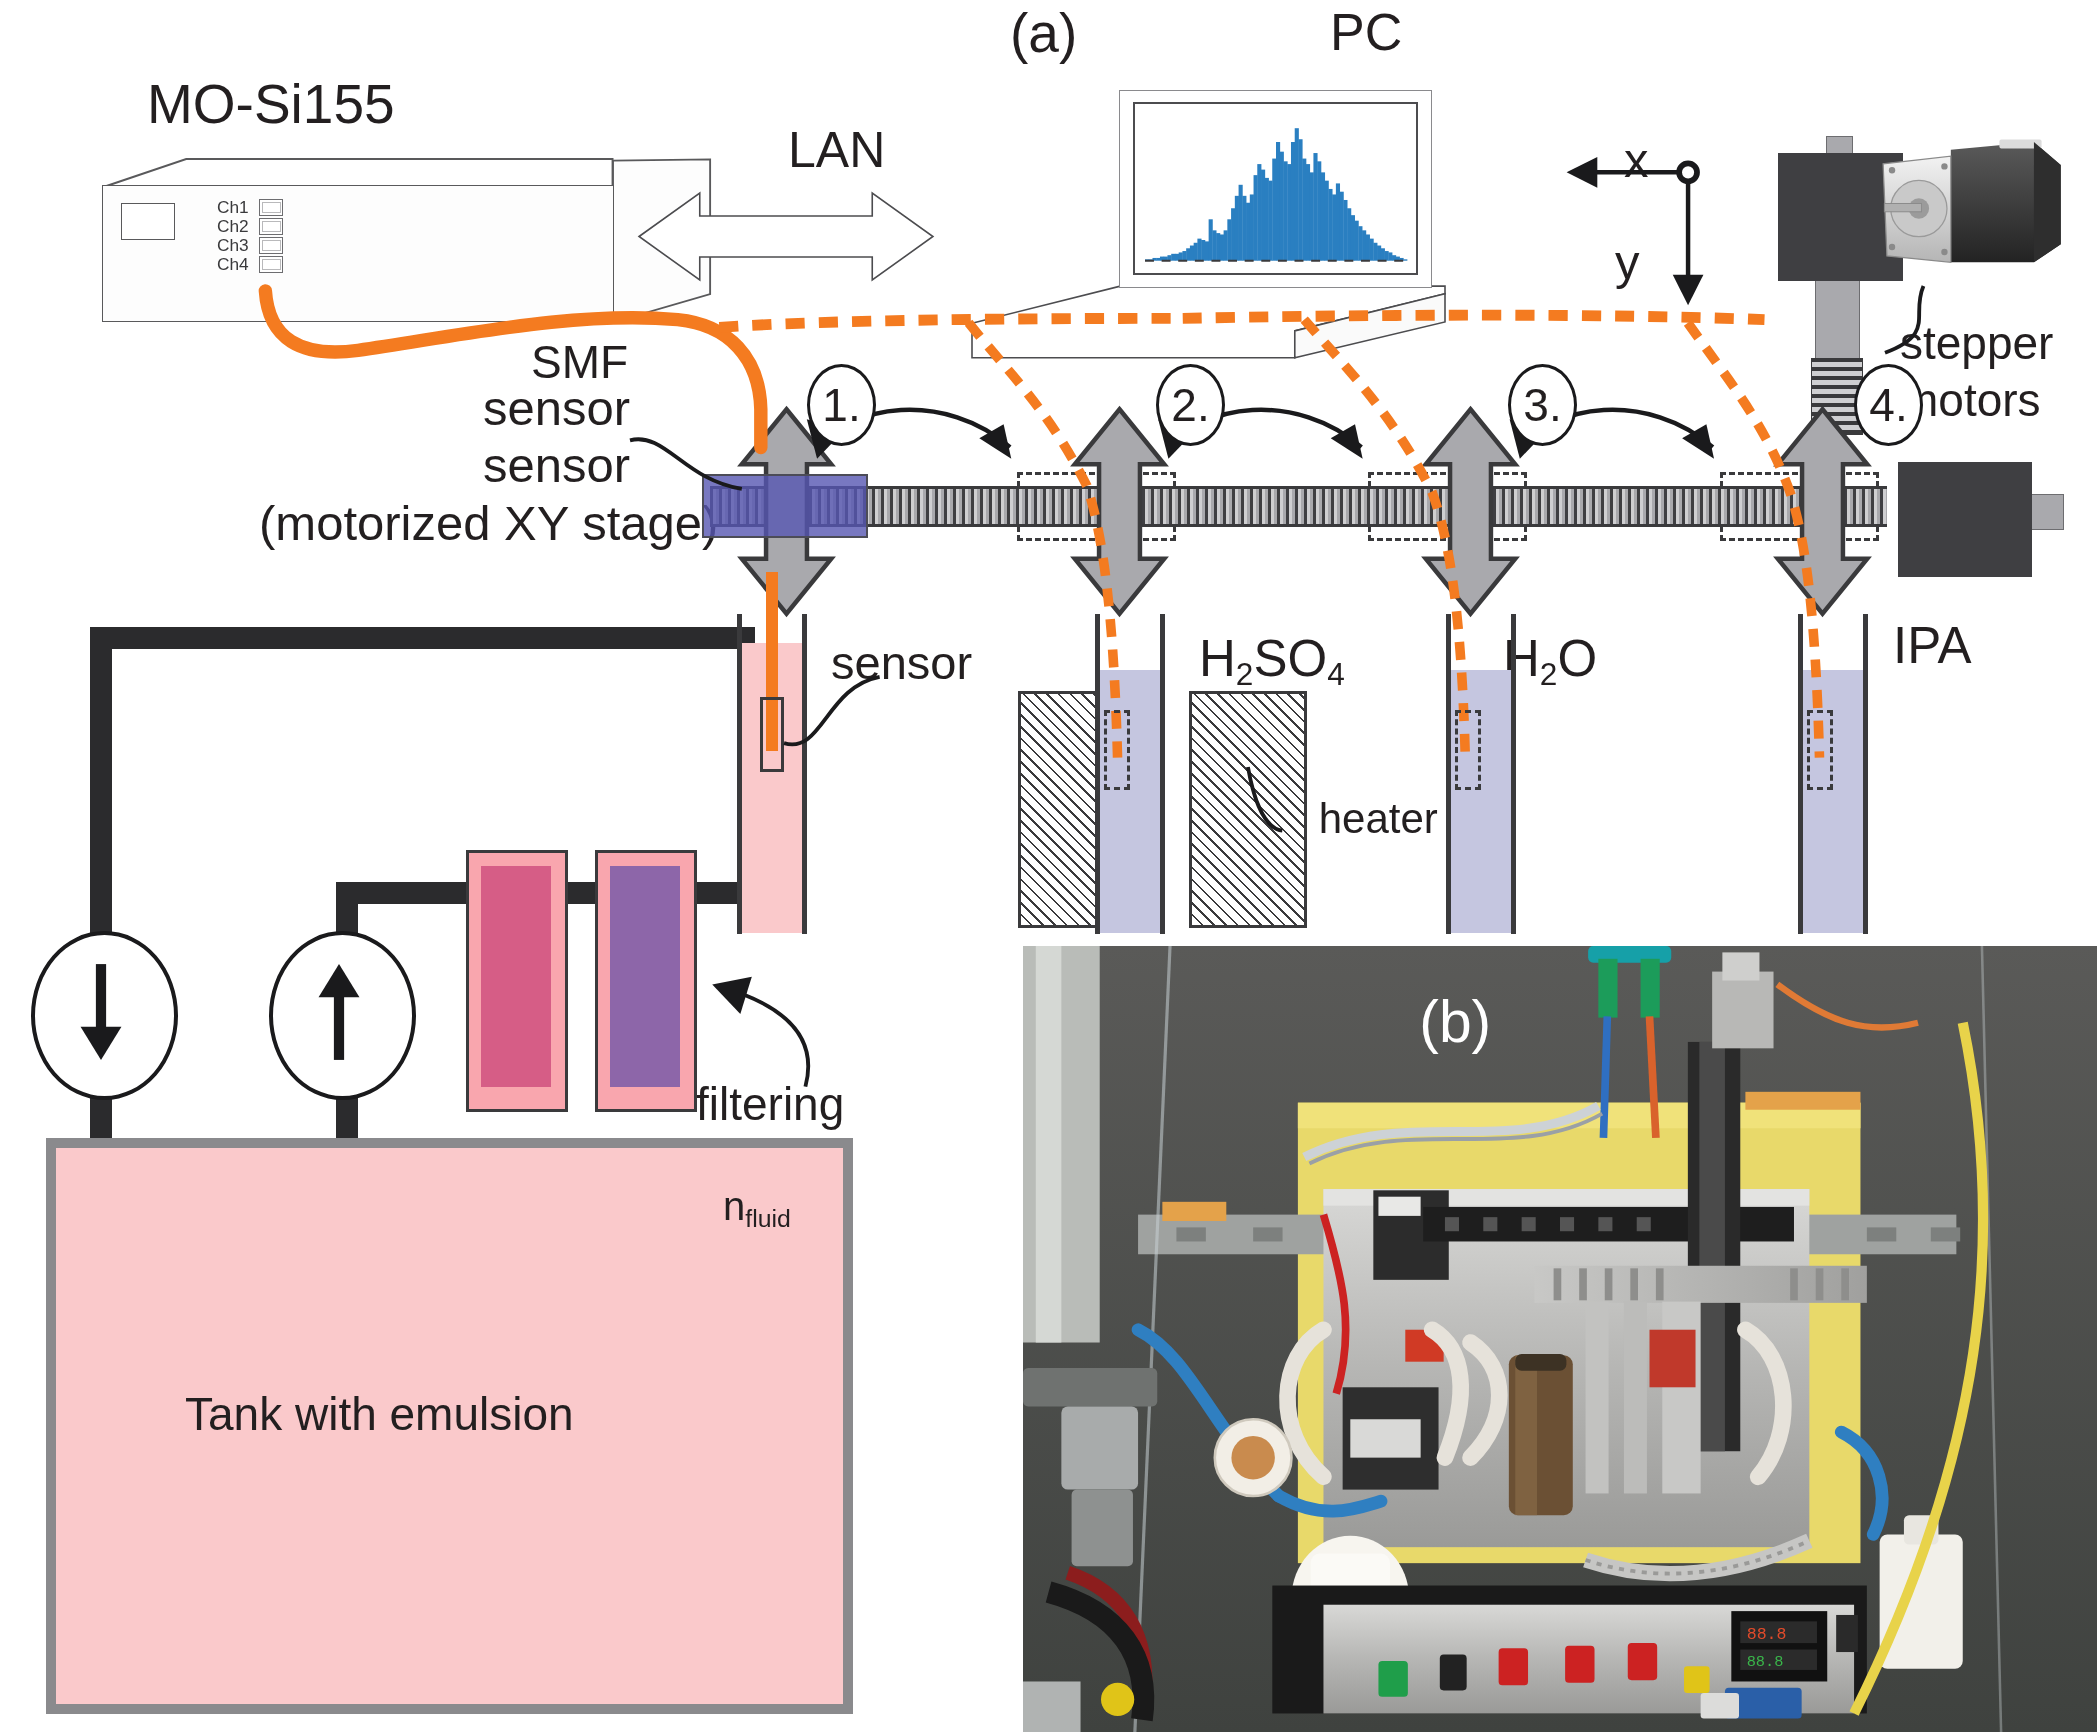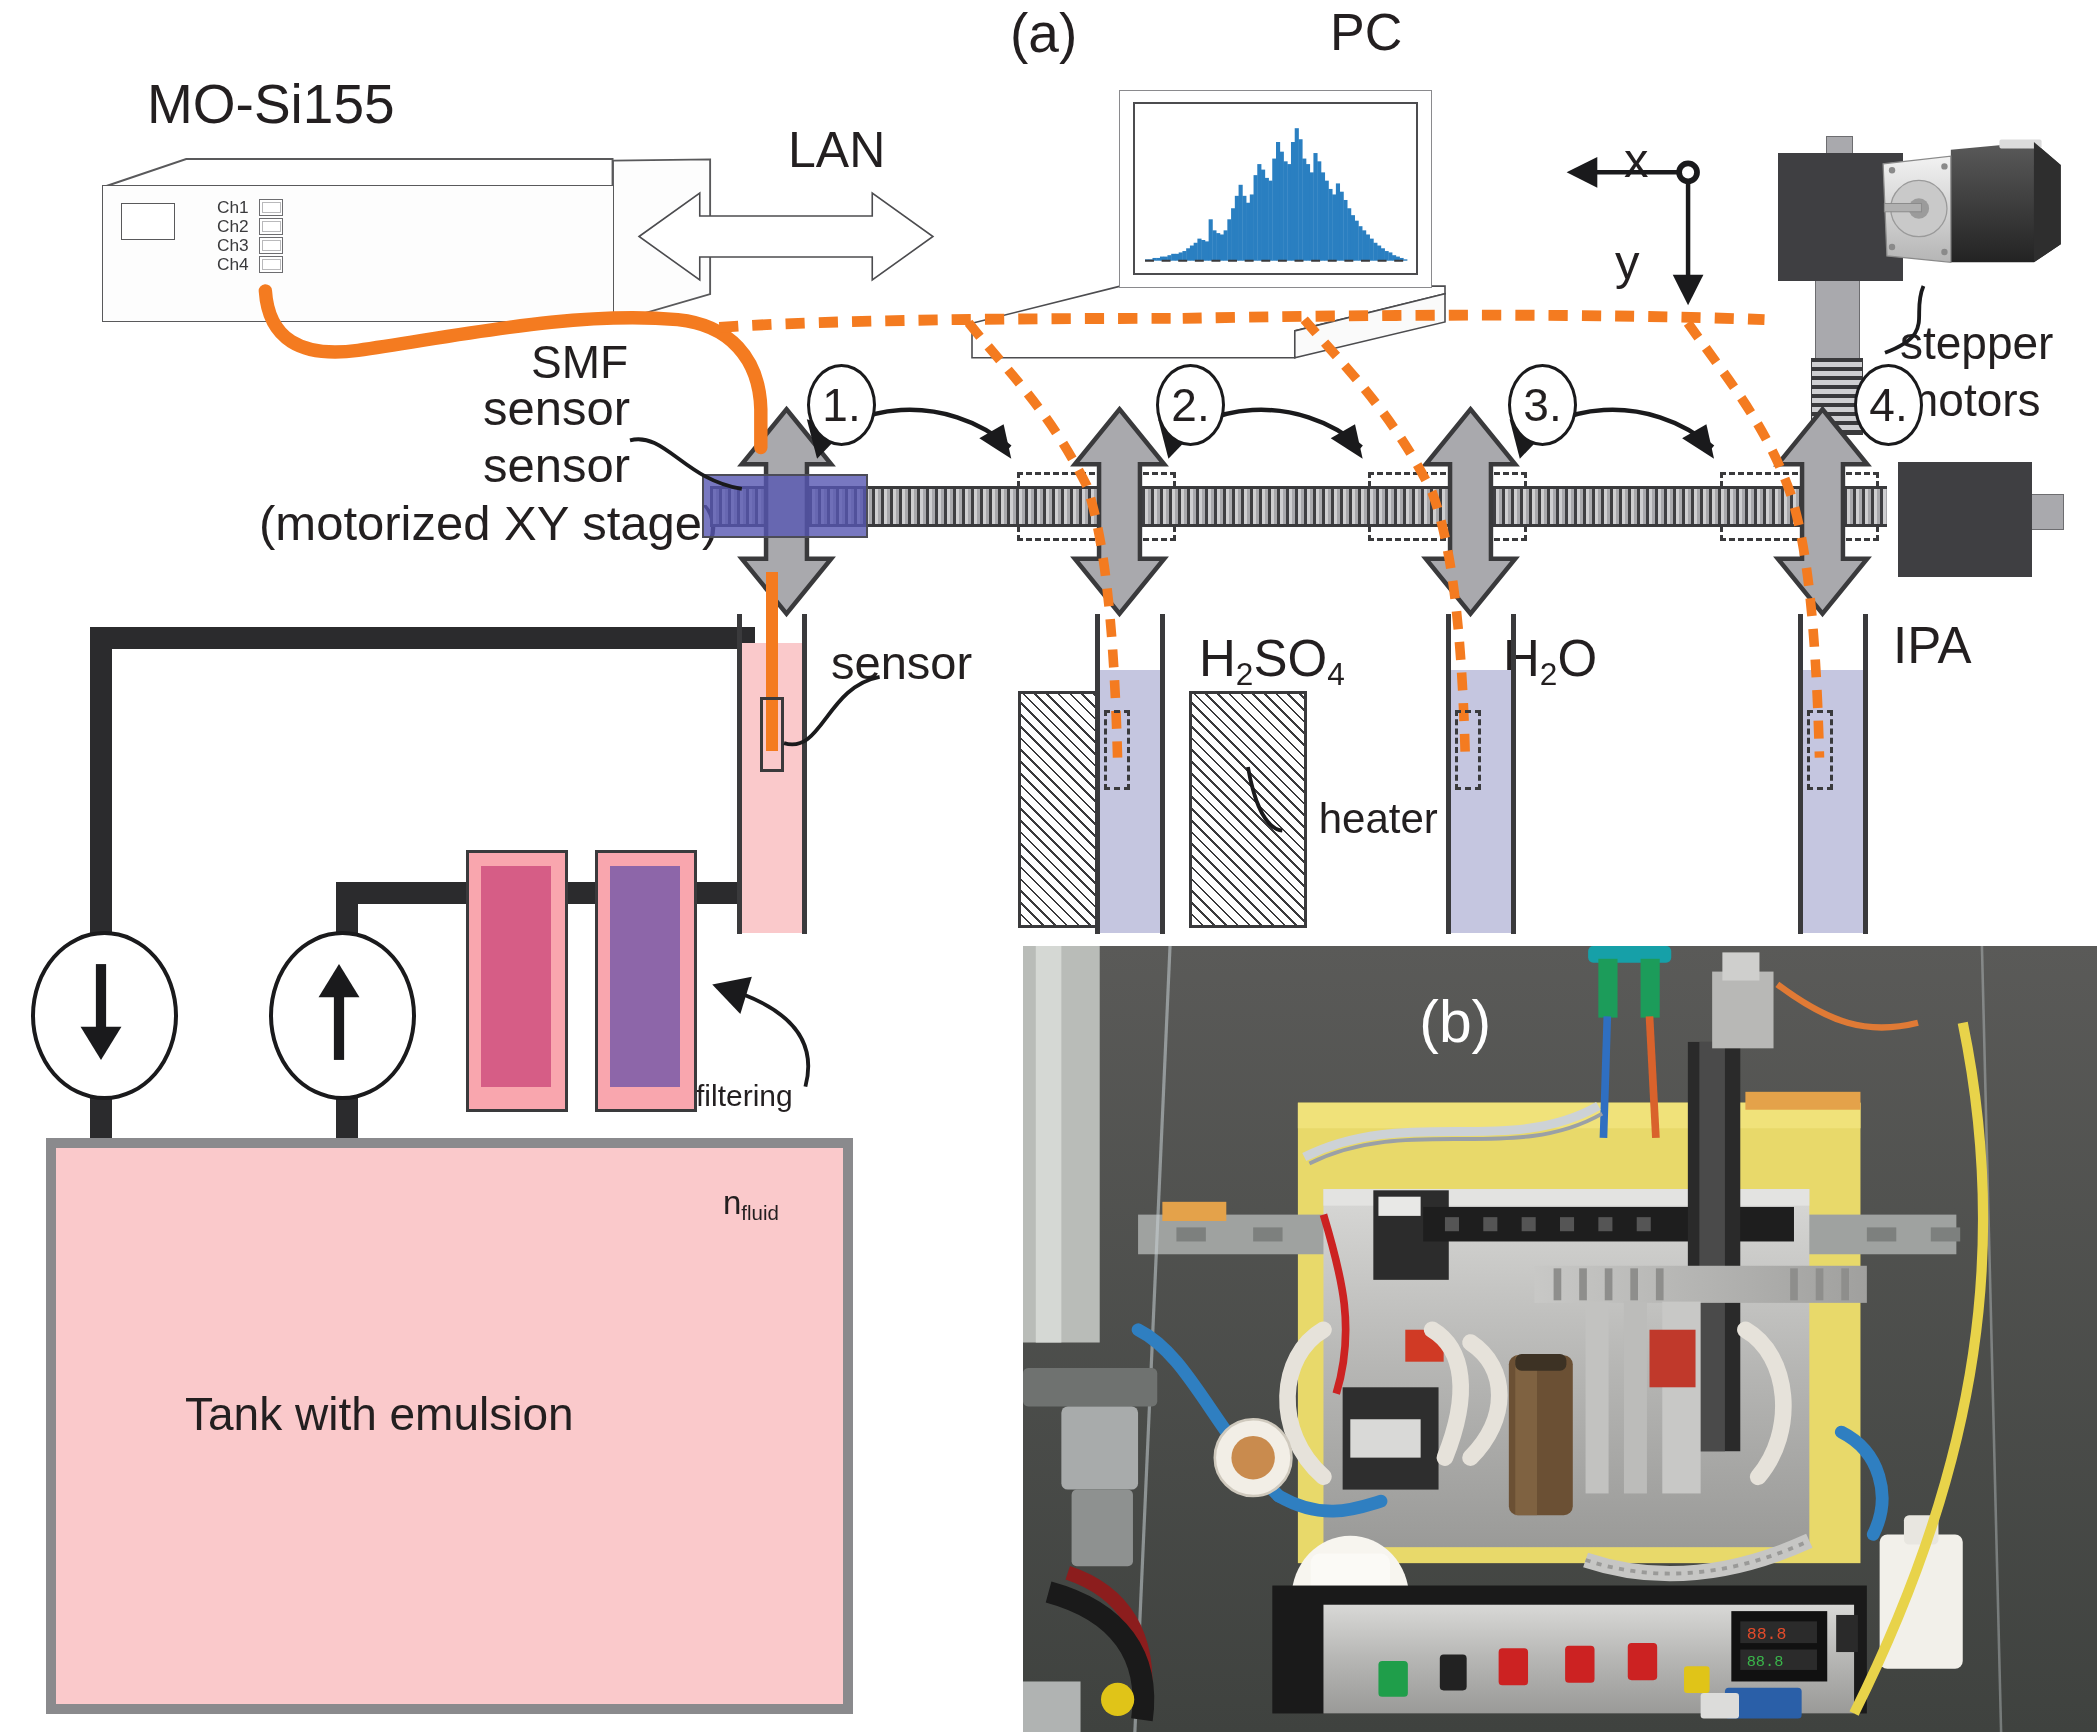--- a/index.html
+++ b/index.html
@@ -383,24 +383,24 @@
 <div class="filter" style="left:466px;top:850px;width:102px;height:262px;background:#f9a6ae;">
   <div class="abs" style="left:11.5px;top:12.8px;width:70px;height:221px;background:#d0507f;opacity:0.85;"></div>
 </div>
 <div class="filter" style="left:595px;top:850px;width:102px;height:262px;background:#f9a6ae;">
   <div class="abs" style="left:11.5px;top:12.8px;width:70px;height:221px;background:#7a5aa8;opacity:0.85;"></div>
 </div>
 <svg class="abs" style="left:703px;top:959px;z-index:9;" width="141" height="134" viewBox="0 0 220 210">
   <path d="M 160,200 C 176,140 150,90 64,56" fill="none" stroke="#1a1a1c" stroke-width="6"></path>
   <polygon points="14,40 76,28 58,86" fill="#1a1a1c"></polygon>
 </svg>
-<div class="abs txt" style="left:696px;top:1081px;font-size:30px;">filtering</div>
+<div class="abs txt" style="left:696px;top:1081px;font-size:46px;">filtering</div>
 
 <div class="abs" id="tank"></div>
-<div class="abs txt" style="left:723px;top:1186px;font-size:33px;z-index:7;"><span>n</span><span class="sub">fluid</span></div>
+<div class="abs txt" style="left:723px;top:1186px;font-size:40px;z-index:7;"><span>n</span><span class="sub">fluid</span></div>
 <div class="abs txt" style="left:185px;top:1391px;font-size:46px;z-index:7;">Tank with emulsion</div>
 
 <svg class="abs" id="photo" viewBox="0 0 1680 1229" preserveAspectRatio="none">
   <defs>
     <linearGradient id="bgw" x1="0" y1="0" x2="0" y2="1">
       <stop offset="0" stop-color="#5a5a58"></stop>
         <stop offset="1" stop-color="#3f423f"></stop>
     </linearGradient>
     <linearGradient id="alu" x1="0" y1="0" x2="0" y2="1">
       <stop offset="0" stop-color="#d8d8d6"></stop>

